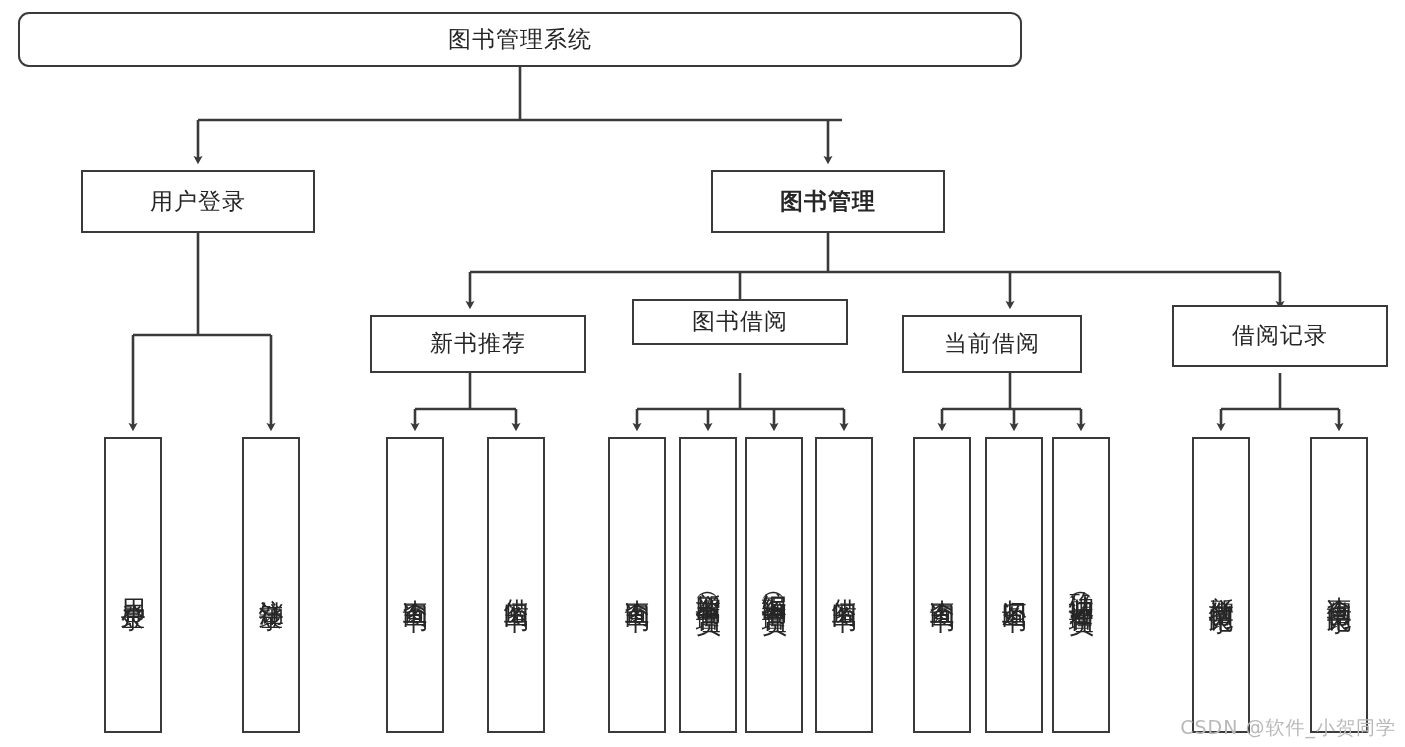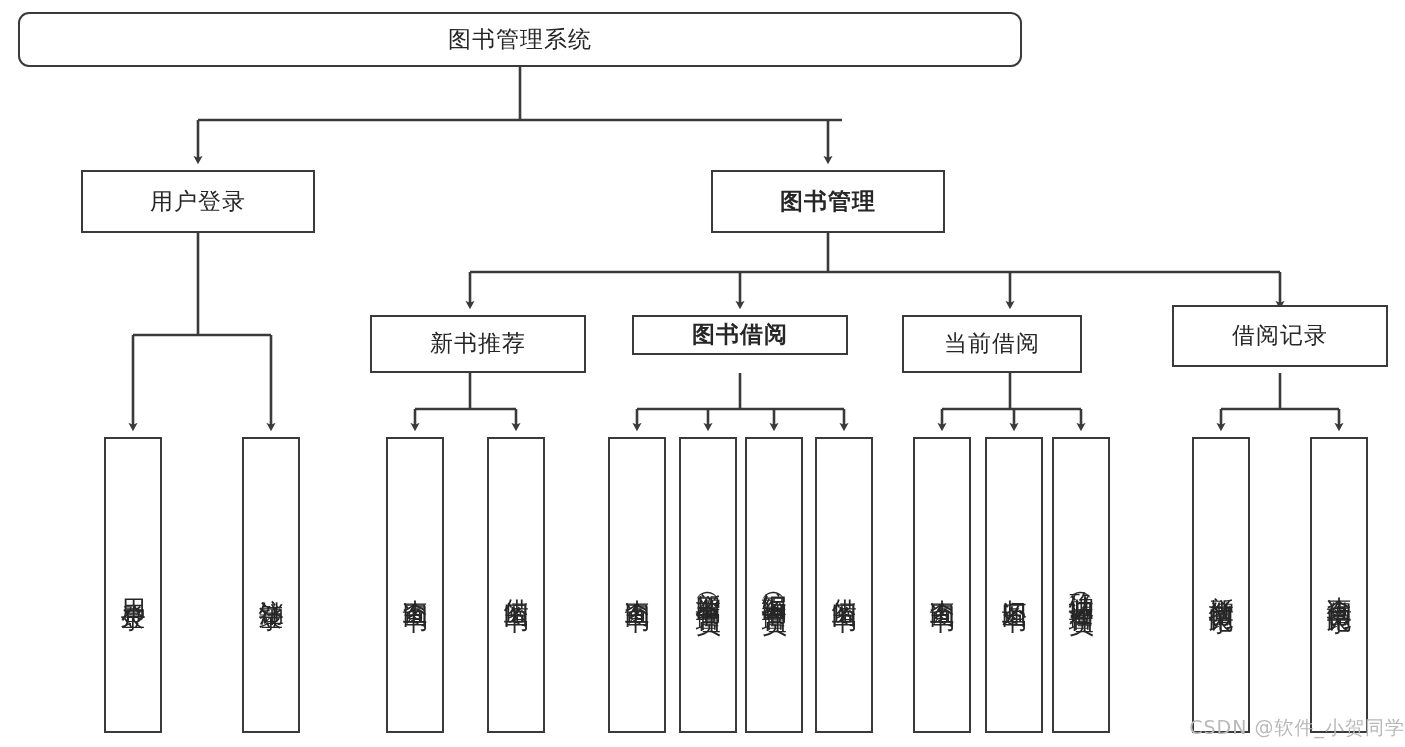--- a/index.html
+++ b/index.html
@@ -49,21 +49,21 @@
     letter-spacing: 3px;
     padding: 8px 0;
   }
   .node.vertical .vtext {
     writing-mode: vertical-rl;
     text-orientation: upright;
     white-space: nowrap;
   }
   #watermark {
     position: absolute;
-    right: 0;
+    right: 9px;
     bottom: 6px;
     font-size: 19px;
     color: #b9b9b9;
     letter-spacing: 1px;
     white-space: nowrap;
   }
 </style>
 </head>
 <body>
 
@@ -127,21 +127,21 @@
   <div class="node horizontal" style="left: 81px; top: 170px; width: 234px; height: 63px;">
     <span>用户登录</span>
   </div>
   <div class="node horizontal" style="left: 711px; top: 170px; width: 234px; height: 63px; font-weight: bold;">
     <span>图书管理</span>
   </div>
 
   <div class="node horizontal" style="left: 370px; top: 315px; width: 216px; height: 58px;">
     <span>新书推荐</span>
   </div>
-  <div class="node horizontal" style="left: 632px; top: 315px; width: 216px; height: 40px; font-weight: bold;">
+  <div class="node horizontal" style="left: 632px; top: 299px; width: 216px; height: 46px;">
     <span>图书借阅</span>
   </div>
   <div class="node horizontal" style="left: 902px; top: 315px; width: 180px; height: 58px;">
     <span>当前借阅</span>
   </div>
   <div class="node horizontal" style="left: 1172px; top: 305px; width: 216px; height: 62px;">
     <span>借阅记录</span>
   </div>
 
   <div class="node vertical" style="left: 104px; top: 437px; width: 58px; height: 296px;">

